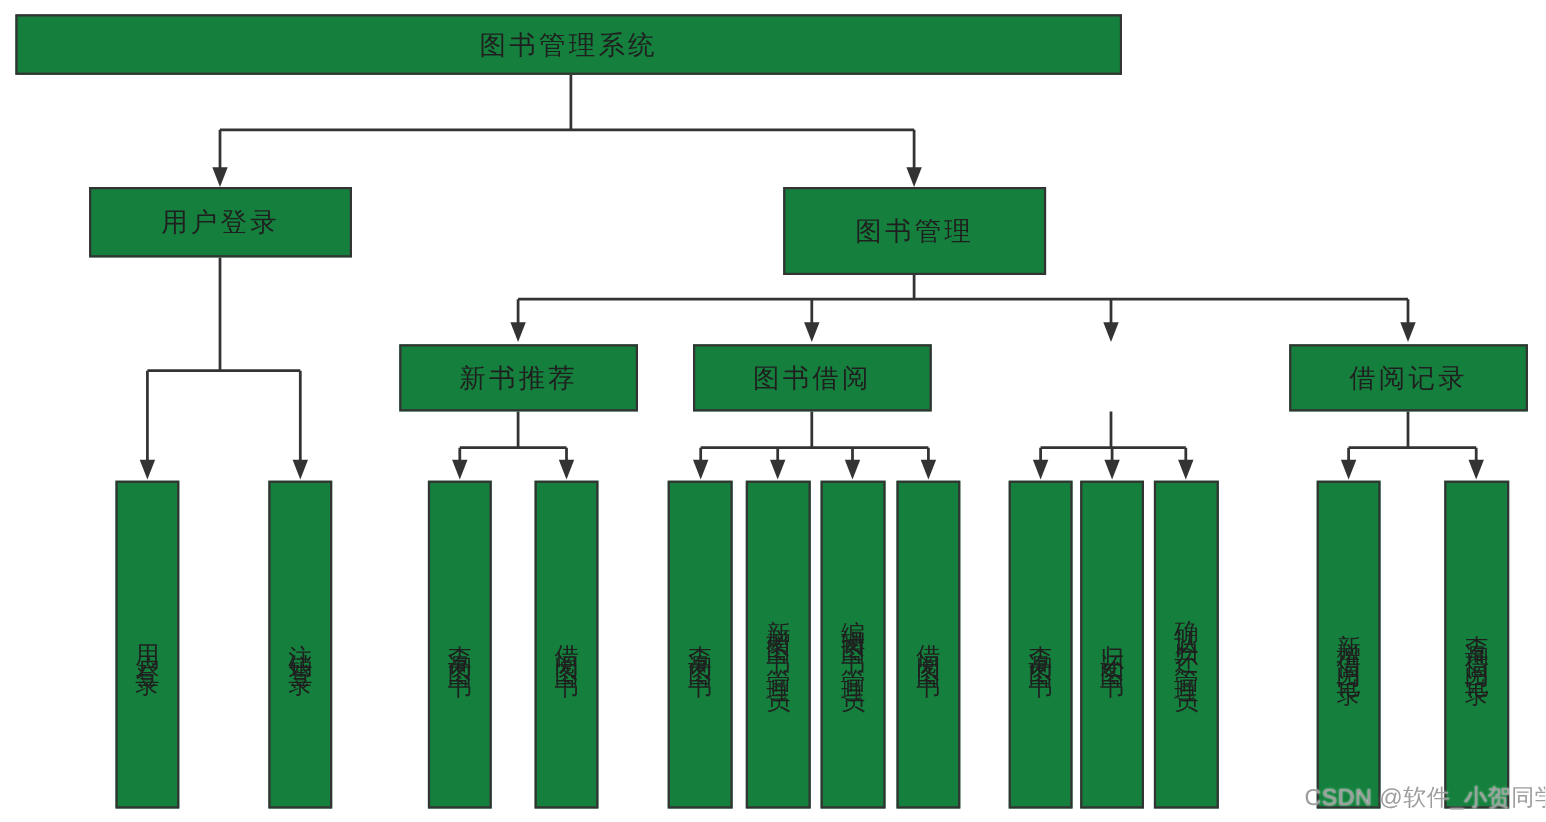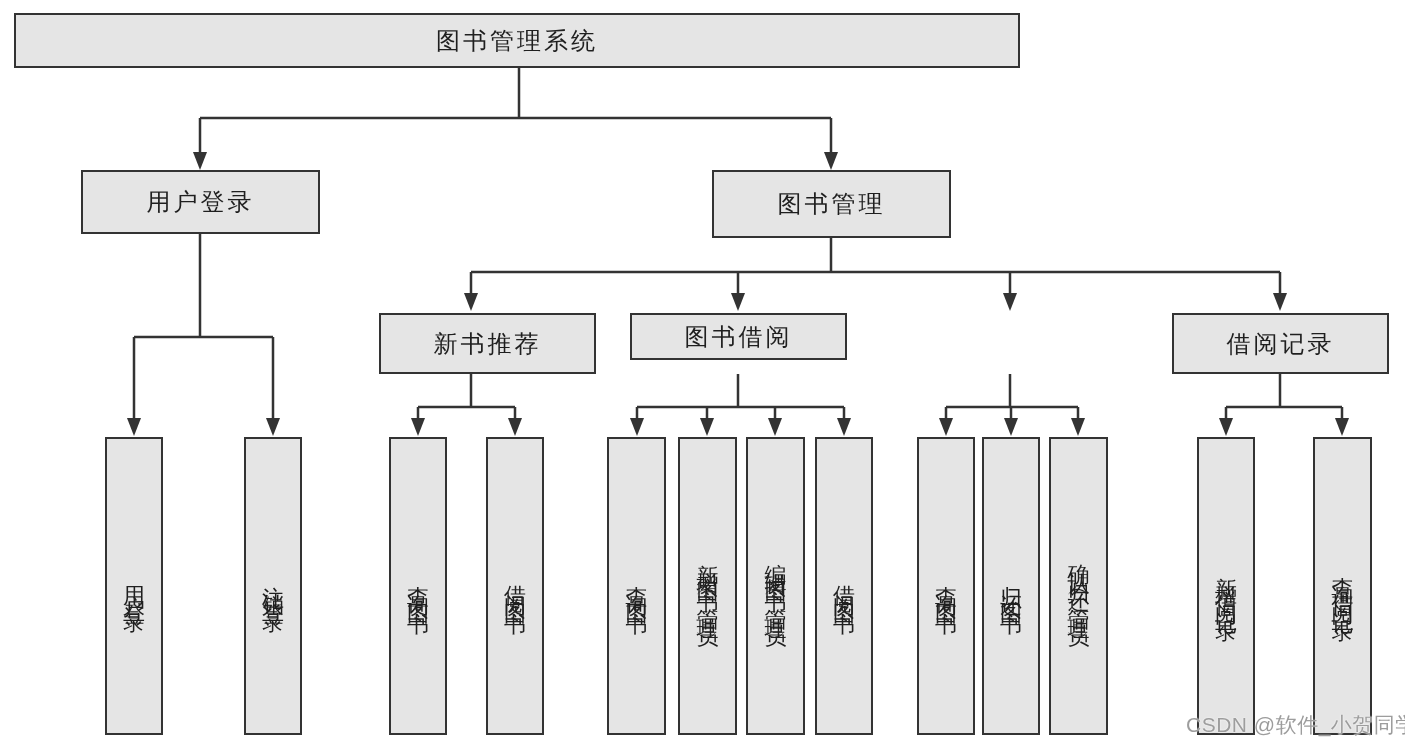--- a/index.html
+++ b/index.html
@@ -2,21 +2,21 @@
 <html><head>
 <meta charset="utf-8">
 <style>
   html,body{margin:0;padding:0;background:#ffffff;}
   .canvas{
     position:relative;width:1405px;height:747px;background:#ffffff;overflow:hidden;
     font-family:"Liberation Sans","DejaVu Sans",sans-serif;color:#1f1f1f;
   }
   .connectors{position:absolute;left:0;top:0;width:1405px;height:747px;}
   .node{
-    position:absolute;box-sizing:border-box;border:2.5px solid #333333;background:#e5e5e5;
+    position:absolute;box-sizing:border-box;border:2.5px solid #333333;background:#15803d;
     display:flex;align-items:center;justify-content:center;
     font-size:24px;letter-spacing:3px;white-space:nowrap;
   }
   .node.v{
     writing-mode:vertical-rl;
     font-size:22px;letter-spacing:9px;line-height:1;
     padding:6px 0;
   }
   .watermark{
     position:absolute;left:1186px;top:711px;
@@ -58,24 +58,24 @@
       <polygon points="1004,418 1018,418 1011,436"></polygon>
       <polygon points="1071,418 1085,418 1078,436"></polygon>
       <polygon points="1219,418 1233,418 1226,436"></polygon>
       <polygon points="1335,418 1349,418 1342,436"></polygon>
     </g>
   </svg>
 
   <div class="node h" style="left:14px;top:13px;width:1006px;height:55px;">图书管理系统</div>
 
   <div class="node h" style="left:81px;top:170px;width:239px;height:64px;">用户登录</div>
-  <div class="node h" style="left:712px;top:170px;width:239px;height:68px;">图书管理</div>
+  <div class="node h" style="left:712px;top:170px;width:239px;height:80px;">图书管理</div>
 
-  <div class="node h" style="left:363px;top:313px;width:217px;height:61px;margin-left:16px;">新书推荐</div>
-  <div class="node h" style="left:630px;top:313px;width:217px;height:47px;">图书借阅</div>
+  <div class="node h" style="left:363px;top:313px;width:217px;height:61px;">新书推荐</div>
+  <div class="node h" style="left:630px;top:313px;width:217px;height:61px;">图书借阅</div>
   <div class="node h" style="left:1172px;top:313px;width:217px;height:61px;">借阅记录</div>
 
   <div class="node v" style="left:105px;top:437px;width:58px;height:298px;">用户登录</div>
   <div class="node v" style="left:244px;top:437px;width:58px;height:298px;">注销登录</div>
 
   <div class="node v" style="left:389px;top:437px;width:58px;height:298px;">查询图书</div>
   <div class="node v" style="left:486px;top:437px;width:58px;height:298px;">借阅图书</div>
 
   <div class="node v" style="left:607px;top:437px;width:59px;height:298px;">查询图书</div>
   <div class="node v" style="left:678px;top:437px;width:59px;height:298px;">新增图书（管理员）</div>

